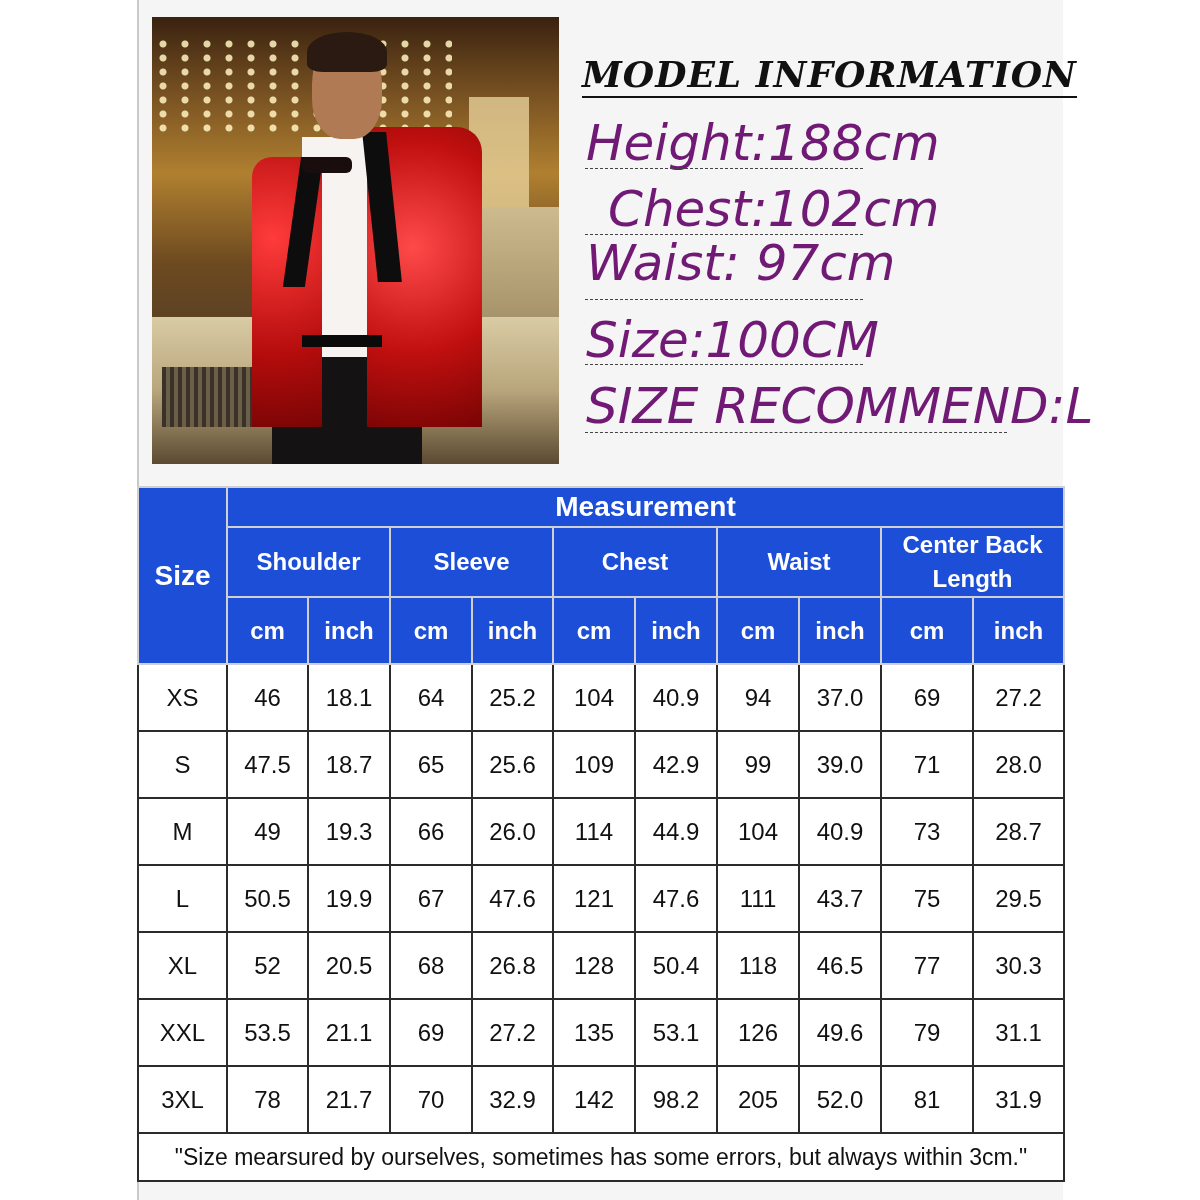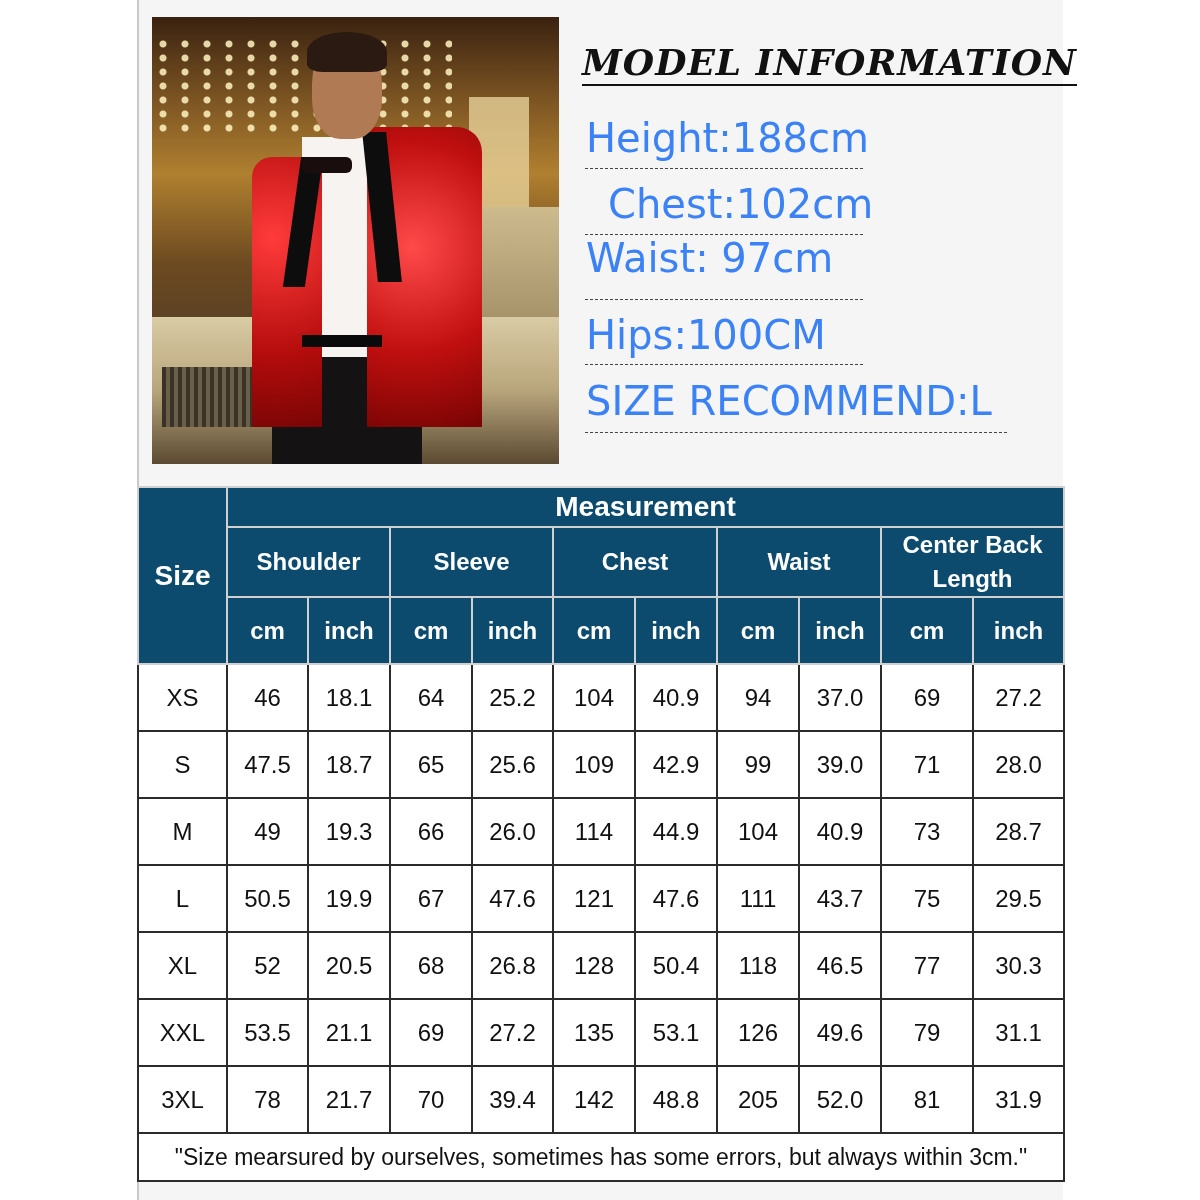--- a/index.html
+++ b/index.html
@@ -34,37 +34,37 @@
   .photo .bow { position: absolute; left: 150px; top: 140px; width: 50px; height: 16px; background: #1a0d0d; border-radius: 6px; }
   .photo .jacket-l { position: absolute; left: 100px; top: 140px; width: 70px; height: 270px; background: radial-gradient(circle at 30% 30%, #ff3b3b, #b40c0c 60%, #7a0505); border-radius: 20px 0 0 0; }
   .photo .jacket-r { position: absolute; left: 215px; top: 110px; width: 115px; height: 300px; background: radial-gradient(circle at 40% 40%, #ff4a4a, #c00f0f 55%, #780404); border-radius: 0 25px 0 0; }
   .photo .lapel-l { position: absolute; left: 140px; top: 140px; width: 22px; height: 130px; background: #0d0d0d; transform: skewX(-8deg); }
   .photo .lapel-r { position: absolute; left: 218px; top: 115px; width: 24px; height: 150px; background: #0d0d0d; transform: skewX(6deg); }
   .photo .pants { position: absolute; left: 120px; top: 325px; width: 150px; height: 122px; background: #141212; }
   .photo .belt { position: absolute; left: 150px; top: 318px; width: 80px; height: 12px; background: #0a0a0a; }
 
   
   .model-title {
-    position: absolute; left: 582px; top: 44px; font-family: "DejaVu Serif", serif; font-style: italic; font-weight: bold;
+    position: absolute; left: 582px; top: 56px; font-family: "DejaVu Serif", serif; font-style: italic; font-weight: bold;
     font-size: 36px; letter-spacing: 1px; color: #111; line-height: 1;
     padding-bottom: 4px; border-bottom: 2px solid #111; white-space: nowrap;
   }
   .info-line {
-    position: absolute; left: 586px; font-family: "DejaVu Sans", sans-serif; 
-    font-size: 40px; color: #3b82f6; line-height: 1; white-space: nowrap;
+    position: absolute; left: 586px; font-family: "DejaVu Sans", sans-serif; font-style: italic;
+    font-size: 50px; color: #701a75; line-height: 1; white-space: nowrap;
   }
   .info-rule { position: absolute; left: 585px; border-top: 1px dashed #444; height: 0; }
 
   
   table.size-table {
     position: absolute; left: 137px; top: 486px; width: 926px; border-collapse: collapse; table-layout: fixed;
     font-family: "Liberation Sans", sans-serif;
   }
   .size-table th {
-    background: #0c4a6e; color: #fff; font-weight: bold; font-size: 24px; border: 2px solid #d0d0d0; padding: 0; text-align: center;
+    background: #1d4ed8; color: #fff; font-weight: bold; font-size: 24px; border: 2px solid #d0d0d0; padding: 0; text-align: center;
   }
   .size-table td {
     background: #fff; color: #111; font-size: 24px; border: 2px solid #2b2b2b; padding: 0; text-align: center; height: 65px;
   }
   .size-table tr.h1 th { height: 38px; font-size: 28px; }
   .size-table tr.h2 th { height: 65px; line-height: 34px; }
   .size-table tr.h3 th { height: 65px; }
   .size-table td.note { font-size: 23px; height: 46px; text-align: center; }
 </style>
 </head>
@@ -94,21 +94,21 @@
 
 <div class="info-line" style="top:118px;">Height:188cm</div>
 <div class="info-rule" style="top:168px; width:278px;"></div>
 
 <div class="info-line" style="top:184px;margin-left:22px;">Chest:102cm</div>
 <div class="info-rule" style="top:234px; width:278px;"></div>
 
 <div class="info-line" style="top:238px;">Waist: 97cm</div>
 <div class="info-rule" style="top:299px; width:278px;"></div>
 
-<div class="info-line" style="top:315px;">Hips:100CM</div>
+<div class="info-line" style="top:315px;">Size:100CM</div>
 <div class="info-rule" style="top:364px; width:278px;"></div>
 
 <div class="info-line" style="top:381px;">SIZE RECOMMEND:L</div>
 <div class="info-rule" style="top:432px; width:422px;"></div>
 
 <table class="size-table">
   <colgroup>
     <col style="width:89px">
       <col style="width:81px">
       <col style="width:82px">
@@ -223,23 +223,23 @@
       <td>126</td>
       <td>49.6</td>
       <td>79</td>
       <td>31.1</td>
     </tr>
     <tr>
       <td>3XL</td>
       <td>78</td>
       <td>21.7</td>
       <td>70</td>
-      <td>39.4</td>
+      <td>32.9</td>
       <td>142</td>
-      <td>48.8</td>
+      <td>98.2</td>
       <td>205</td>
       <td>52.0</td>
       <td>81</td>
       <td>31.9</td>
     </tr>
     <tr>
       <td colspan="11" class="note">"Size mearsured by ourselves, sometimes has some errors, but always within 3cm."</td>
     </tr>
   </tbody>
 </table>

